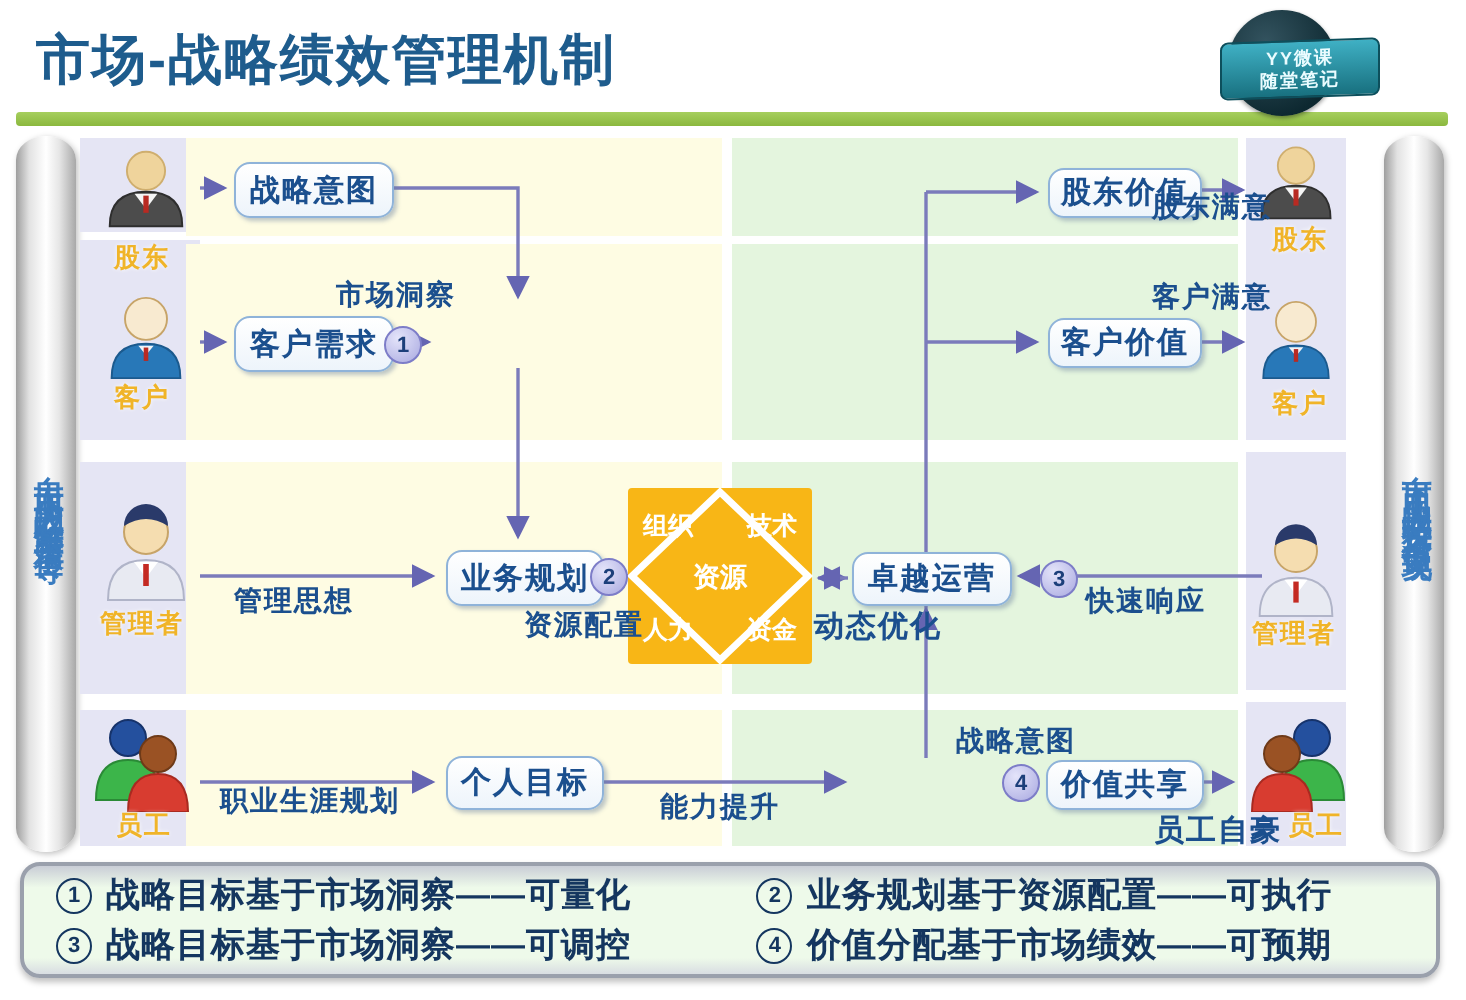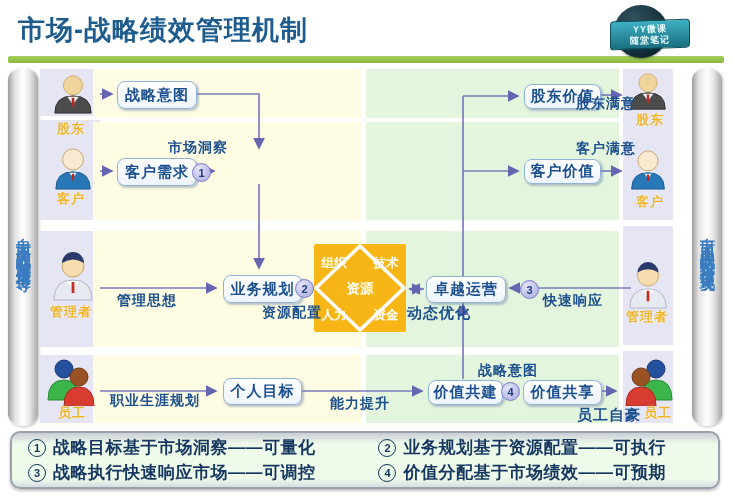--- a/index.html
+++ b/index.html
@@ -209,21 +209,20 @@
       <path d="M20,48 Q20,29 35,29 Q50,29 50,48 Z" fill="#d83c30" stroke="#a82a20"></path>
     </svg>
   </div>
   <div class="actor-label" style="left:644px;top:404px;">员工</div>
 
   <div class="node" style="left:117px;top:81px;width:78px;height:26px;">战略意图</div>
   <div class="node" style="left:117px;top:158px;width:78px;height:26px;">客户需求</div>
   <div class="node" style="left:223px;top:275px;width:77px;height:26px;">业务规划</div>
   <div class="node" style="left:426px;top:276px;width:78px;height:25px;">卓越运营</div>
   <div class="node" style="left:223px;top:378px;width:77px;height:25px;">个人目标</div>
-  <div class="node" style="left:428px;top:380px;width:73px;height:23px;">价值共建</div>
   <div class="node" style="left:523px;top:380px;width:77px;height:23px;text-align:center;">价值共享</div>
   <div class="node" style="left:524px;top:84px;width:75px;height:23px;">股东价值</div>
   <div class="node" style="left:524px;top:159px;width:75px;height:23px;">客户价值</div>
 
   <div class="step" style="left:192px;top:163px;">1</div>
   <div class="step" style="left:295px;top:279px;">2</div>
   <div class="step" style="left:520px;top:280px;">3</div>
   <div class="step" style="left:501px;top:382px;">4</div>
 
   <svg id="diamond" width="94" height="90" viewBox="0 0 94 90">
@@ -254,21 +253,21 @@
     <div class="legend-item">
       <span class="legend-num">1</span>
       <span class="legend-text">战略目标基于市场洞察——可量化</span>
     </div>
     <div class="legend-item">
       <span class="legend-num">2</span>
       <span class="legend-text">业务规划基于资源配置——可执行</span>
     </div>
     <div class="legend-item">
       <span class="legend-num">3</span>
-      <span class="legend-text">战略执行快速响应市场——可调控</span>
+      <span class="legend-text">战略目标基于市场洞察——可调控</span>
     </div>
     <div class="legend-item">
       <span class="legend-num">4</span>
       <span class="legend-text">价值分配基于市场绩效——可预期</span>
     </div>
   </div>
 
 </div>
 
 </body></html>

